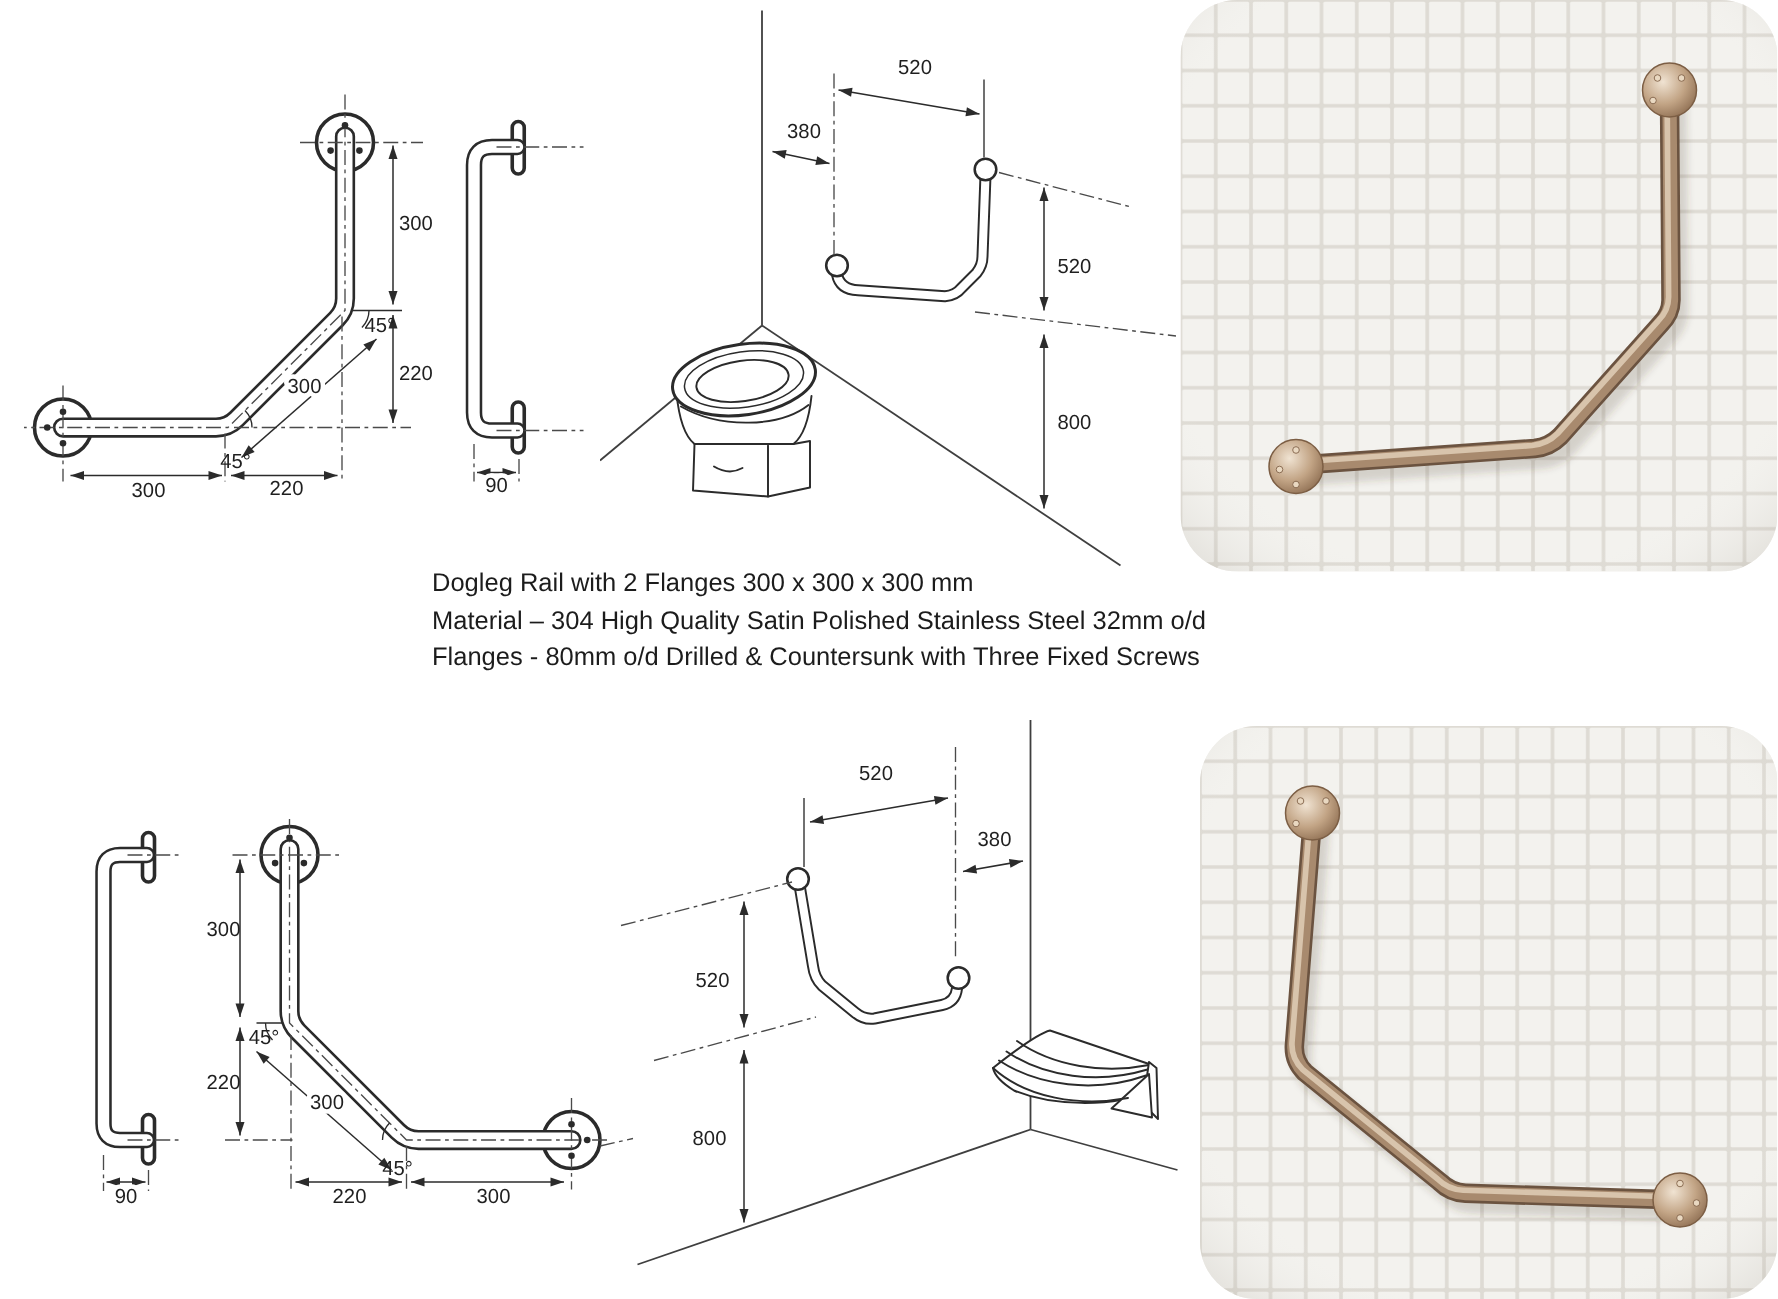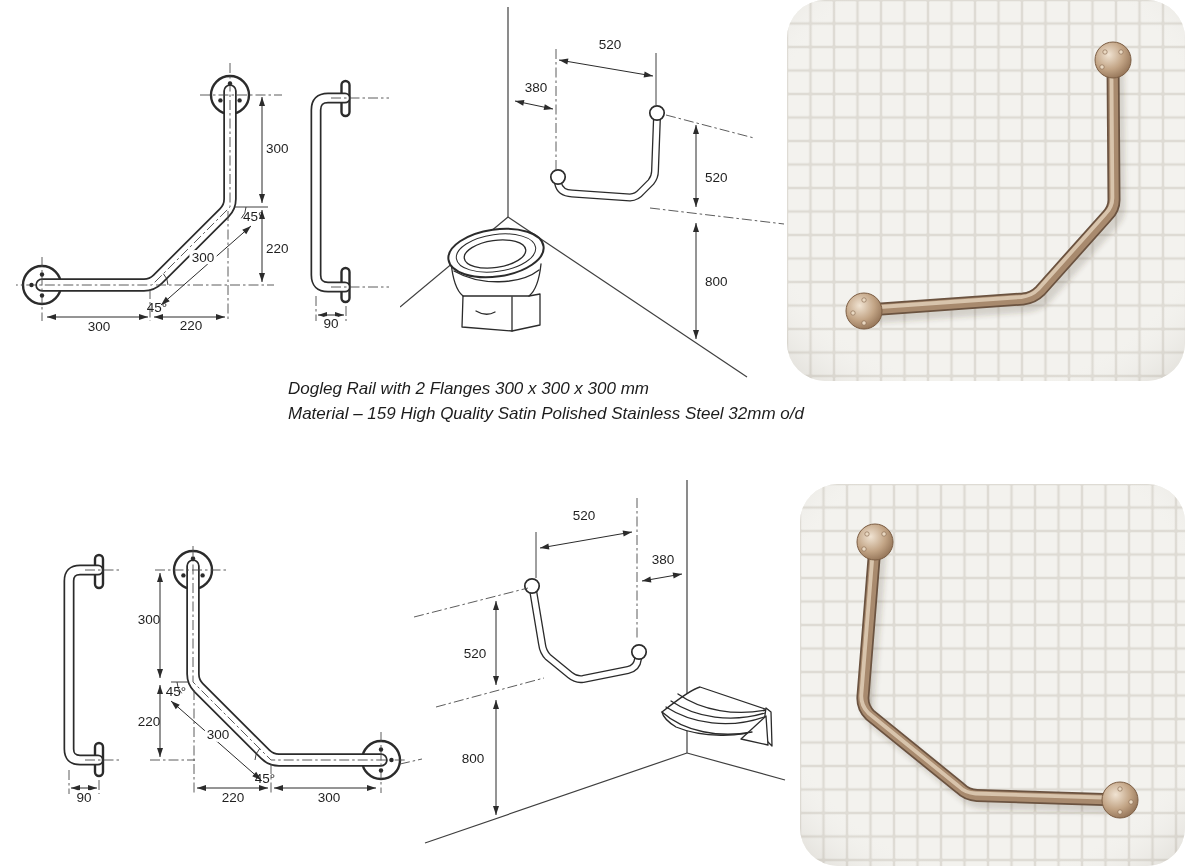--- a/index.html
+++ b/index.html
@@ -19,21 +19,21 @@
   .iI{fill:none;stroke:#ffffff;stroke-width:5.4;stroke-linejoin:round;stroke-linecap:round;}
   .fl{fill:#ffffff;stroke:#2b2b2b;stroke-width:2.4;}
   .fl2{fill:#ffffff;stroke:#2b2b2b;stroke-width:1.7;}
   .dot{fill:#2b2b2b;stroke:none;}
   .tl{fill:none;stroke:#2b2b2b;stroke-width:1.3;stroke-linecap:round;}
   .tlf{fill:#ffffff;stroke:#2b2b2b;stroke-width:1.3;stroke-linejoin:round;}
   text.dt{font-family:"Liberation Sans",sans-serif;font-size:13.5px;fill:#1f1f1f;}
   text.halo{paint-order:stroke;stroke:#ffffff;stroke-width:6;stroke-linejoin:round;}
   
   .desc{position:absolute;left:288px;top:377px;width:640px;font-size:17px;
-        line-height:24.5px;color:#1c1c1c;font-style:italic;}
+        line-height:24.5px;color:#1c1c1c;}
   
   .photo{position:absolute;overflow:hidden;border-radius:38px;background:#f3f2ee;}
   .rail-shadow{fill:none;stroke:rgba(70,55,38,0.18);stroke-width:13;stroke-linejoin:round;stroke-linecap:round;}
   .rail-base{fill:none;stroke:#6b5340;stroke-width:13;stroke-linejoin:round;stroke-linecap:round;}
   .rail-mid{fill:none;stroke:#a88a6e;stroke-width:9.5;stroke-linejoin:round;stroke-linecap:round;}
   .rail-hi{fill:none;stroke:#ddcab2;stroke-width:3.8;stroke-linejoin:round;stroke-linecap:round;opacity:.9;}
   .ph-flange{fill:url(#flangeG);stroke:#7c5e44;stroke-width:1;}
   .ph-screw{fill:#e9d8c1;stroke:#82634a;stroke-width:0.6;}
 </style>
 </head>
@@ -186,21 +186,22 @@
         <circle class="ph-screw" cx="77" cy="300" r="2.2"></circle>
         <circle class="ph-screw" cx="66" cy="313" r="2.2"></circle>
         <circle class="ph-screw" cx="77" cy="323" r="2.2"></circle>
       </g>
       <rect width="398" height="381" fill="url(#vin)"></rect>
     </svg>
   </div>
 
   <div class="desc">
     <div>Dogleg Rail with 2 Flanges 300 x 300 x 300 mm</div>
-    <div>Material – 159 High Quality Satin Polished Stainless Steel 32mm o/d</div>
+    <div>Material – 304 High Quality Satin Polished Stainless Steel 32mm o/d</div>
+    <div>Flanges - 80mm o/d Drilled &amp; Countersunk with Three Fixed Screws</div>
   </div>
 
   <svg class="abs" style="left:55px;top:540px" width="70" height="270" viewBox="0 0 70 270">
     <g>
       <rect class="fl" x="40" y="15" width="8" height="33" rx="4"></rect>
       <rect class="fl" x="40" y="203" width="8" height="33" rx="4"></rect>
     </g>
     <g>
       <path class="sO" d="M43,30 H25 Q14,30 14,41 V209 Q14,220 25,220 H43"></path>
       <path class="sI" d="M43,30 H25 Q14,30 14,41 V209 Q14,220 25,220 H43"></path>

